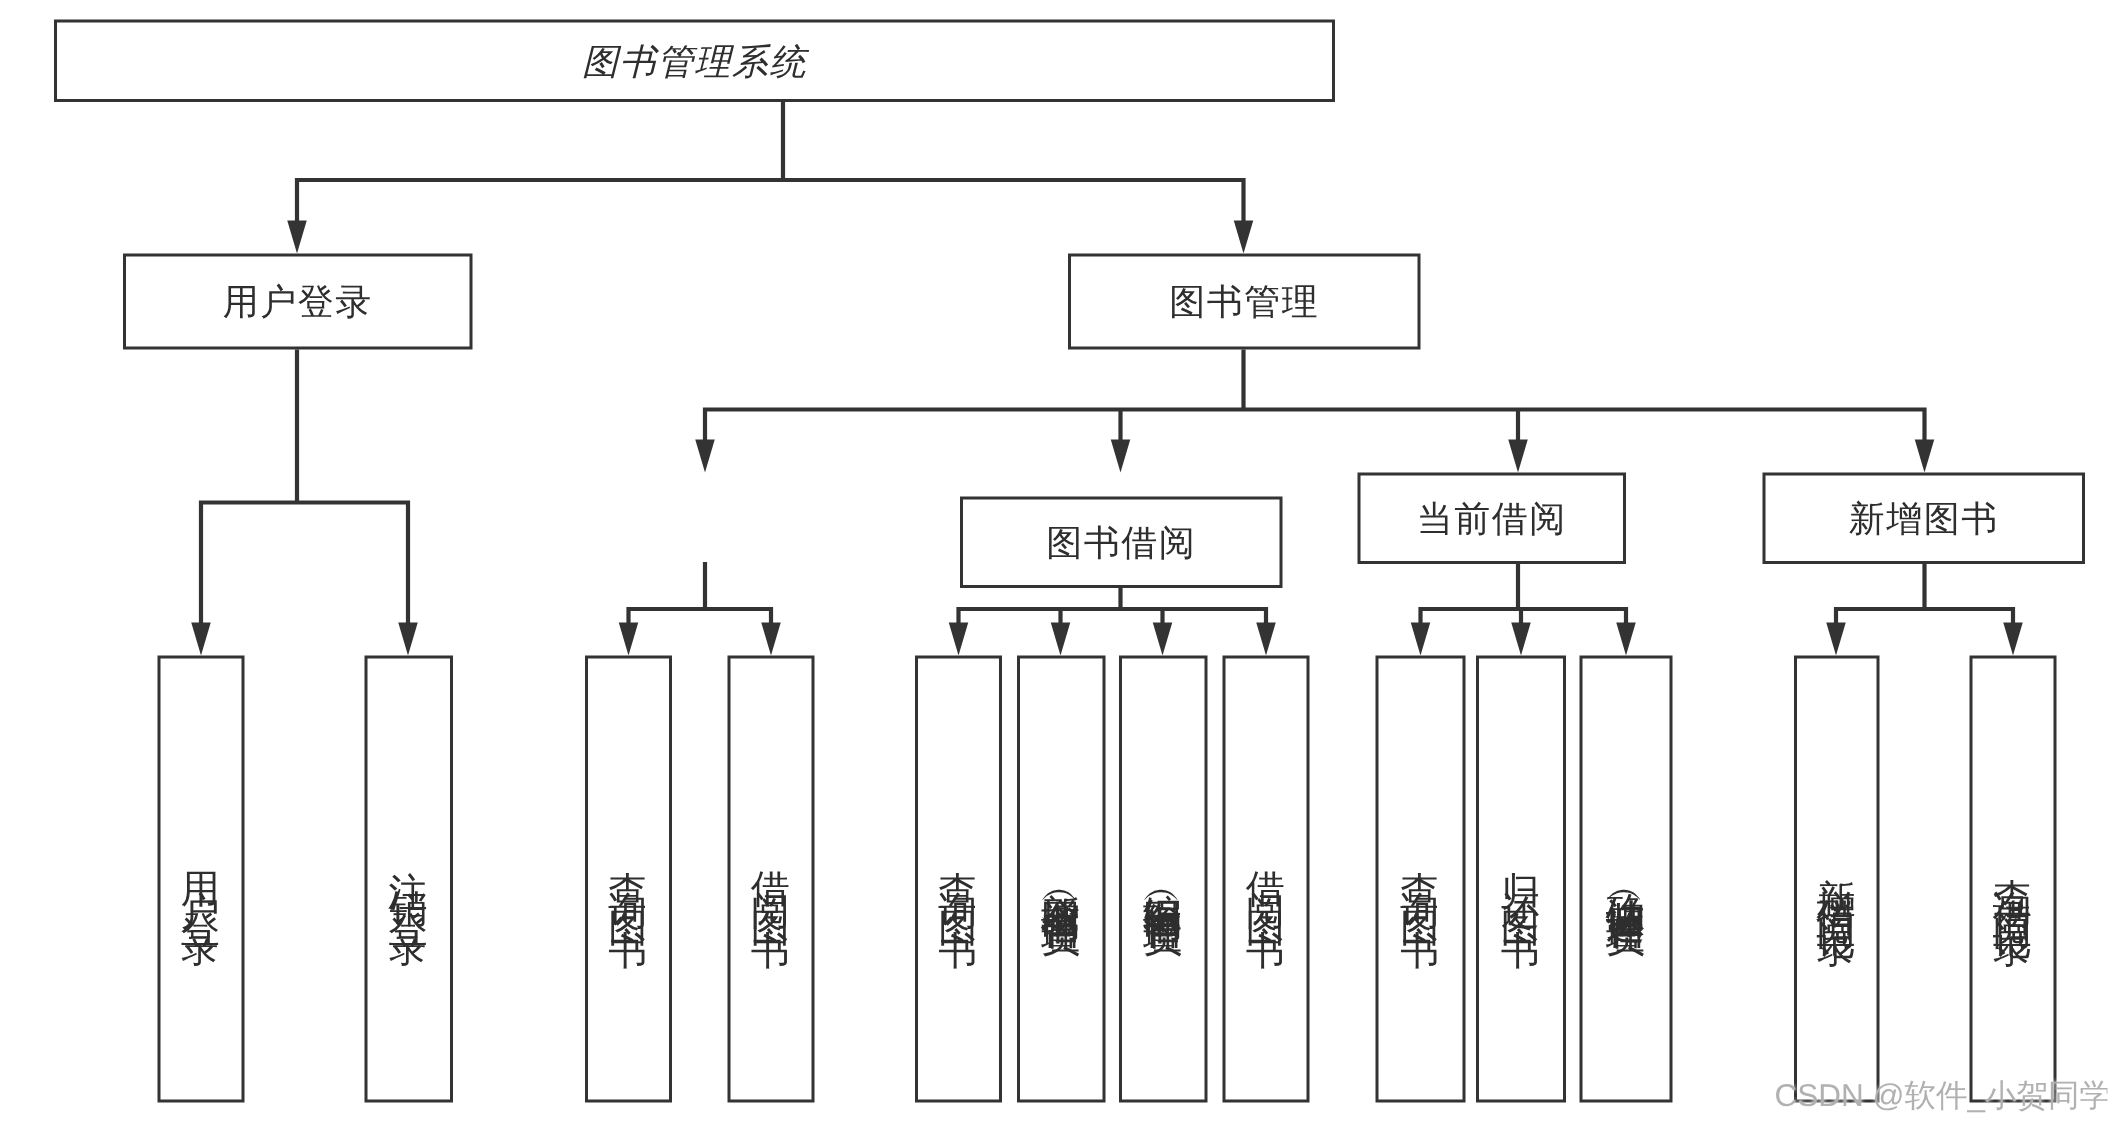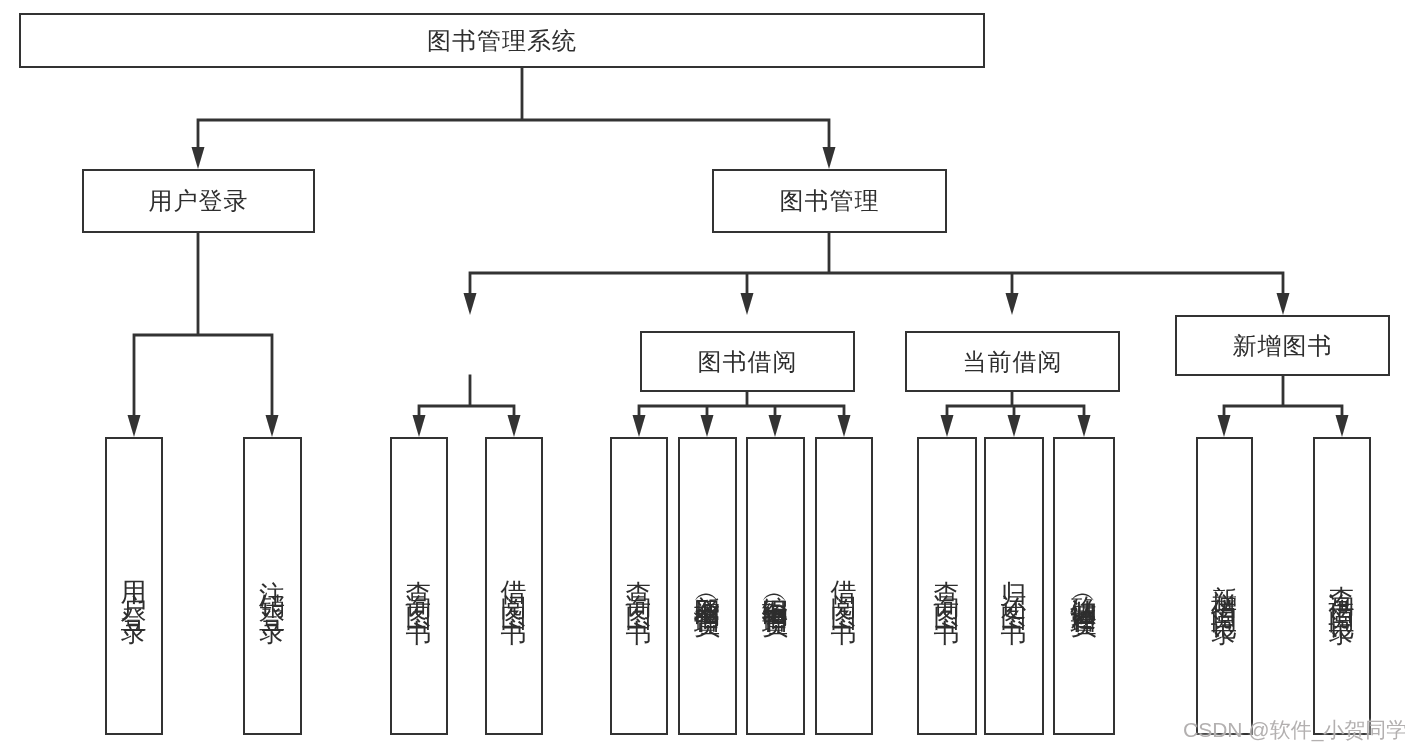--- a/index.html
+++ b/index.html
@@ -91,27 +91,27 @@
       <path d="M768.5 415 H781.5 L775 437 Z"></path>
       <path d="M837.5 415 H850.5 L844 437 Z"></path>
       <path d="M940.5 415 H953.5 L947 437 Z"></path>
       <path d="M1007.5 415 H1020.5 L1014 437 Z"></path>
       <path d="M1077.5 415 H1090.5 L1084 437 Z"></path>
       <path d="M1217.5 415 H1230.5 L1224 437 Z"></path>
       <path d="M1335.5 415 H1348.5 L1342 437 Z"></path>
     </g>
   </svg>
 
-  <div class="node hbox" style="left:19px; top:13px; width:966px; height:55px;">图书管理系统</div>
+  <div class="node hbox" style="left:36px; top:13px; width:854px; height:55px;font-style:italic;">图书管理系统</div>
 
   <div class="node hbox" style="left:82px; top:169px; width:233px; height:64px;">用户登录</div>
   <div class="node hbox" style="left:712px; top:169px; width:235px; height:64px;">图书管理</div>
 
   <div class="node hbox" style="left:640px; top:331px; width:215px; height:61px;">图书借阅</div>
-  <div class="node hbox" style="left:905px; top:331px; width:215px; height:61px;">当前借阅</div>
+  <div class="node hbox" style="left:905px; top:315px; width:179px; height:61px;">当前借阅</div>
   <div class="node hbox" style="left:1175px; top:315px; width:215px; height:61px;">新增图书</div>
 
   <div class="node vbox" style="left:105px; width:58px;">用户登录</div>
   <div class="node vbox" style="left:243px; width:59px;">注销登录</div>
 
   <div class="node vbox" style="left:390px; width:58px;">查询图书</div>
   <div class="node vbox" style="left:485px; width:58px;">借阅图书</div>
 
   <div class="node vbox" style="left:610px; width:58px;">查询图书</div>
   <div class="node vbox xlong" style="left:678px; width:59px;">新增图书（管理员）</div>

